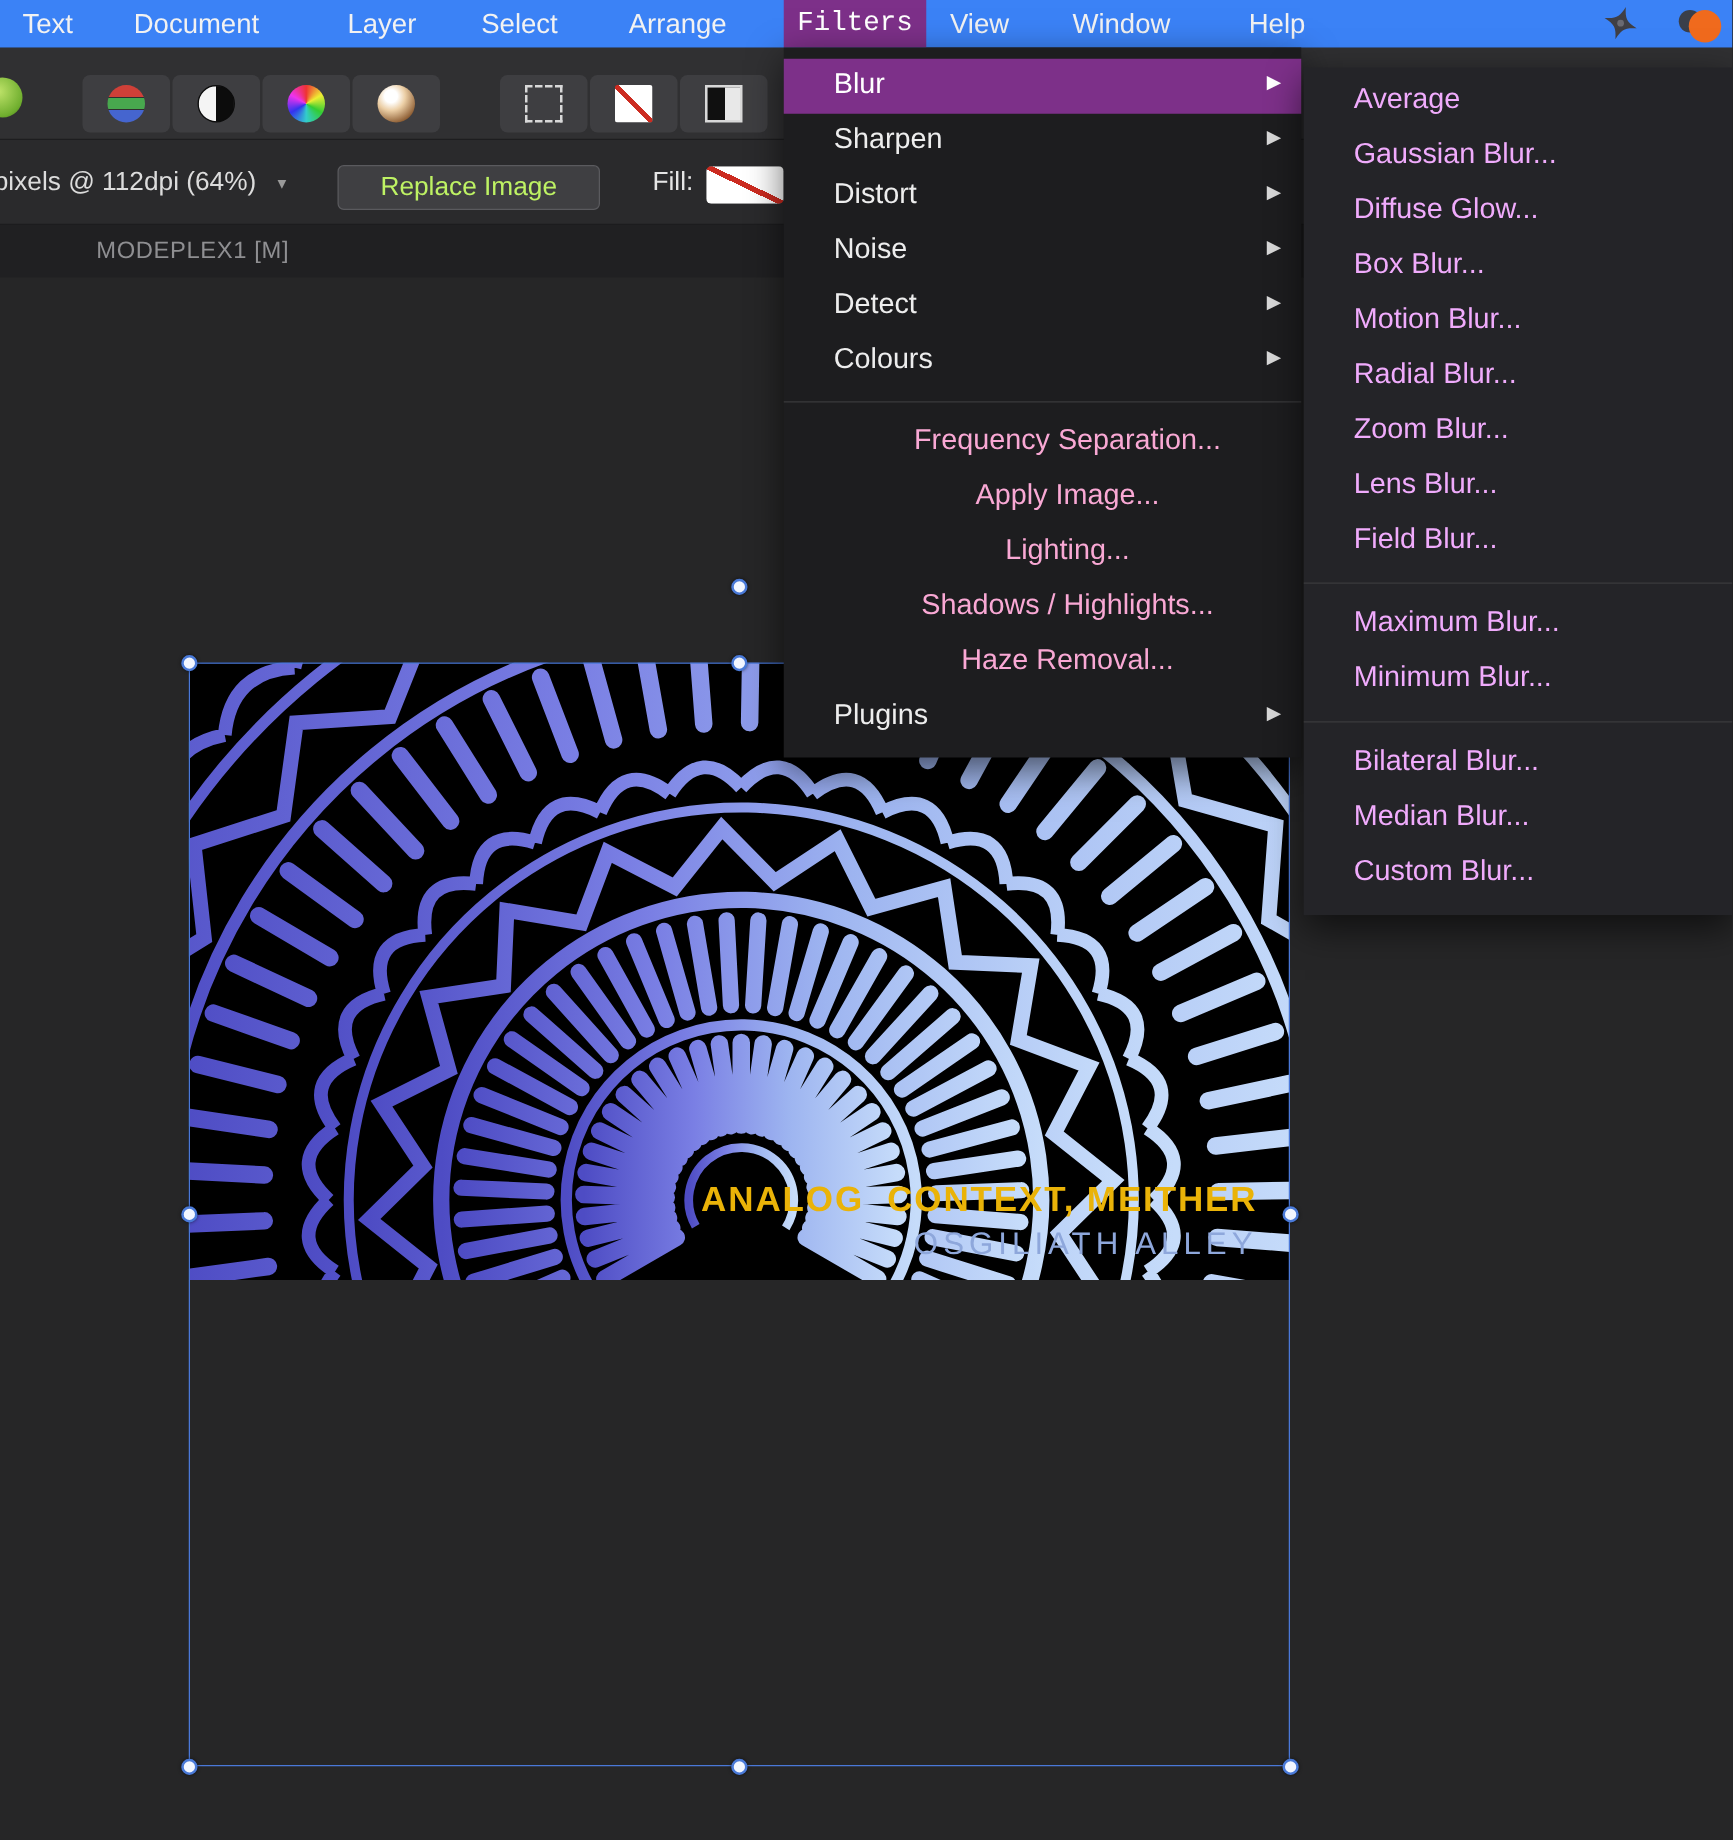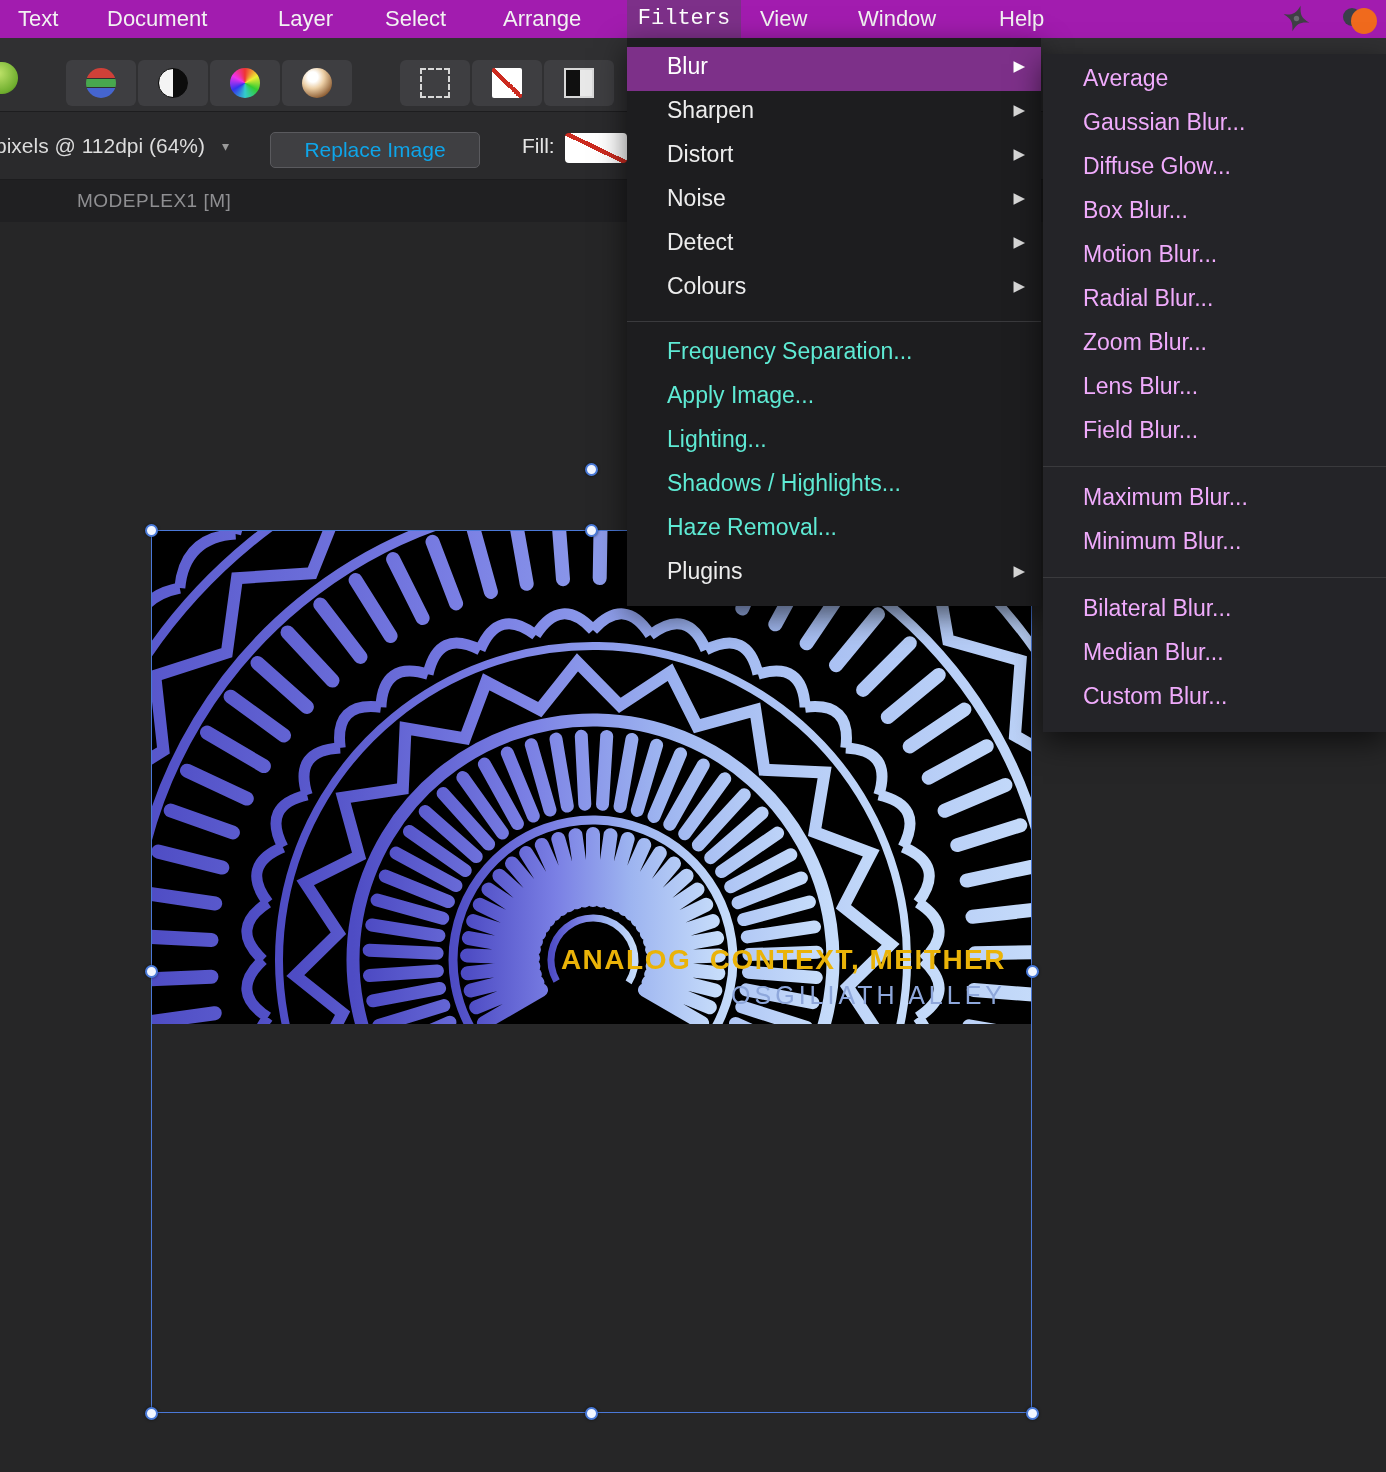--- a/index.html
+++ b/index.html
@@ -1,20 +1,20 @@
 <!DOCTYPE html>
 <html><head>
 <meta charset="utf-8">
 <style>
   *{margin:0;padding:0;box-sizing:border-box;}
   html,body{width:1386px;height:1472px;}
   body{position:relative;overflow:hidden;background:#262627;font-family:"Liberation Sans",sans-serif;}
 
   
-  .menubar{position:absolute;left:0;top:0;width:1386px;height:38px;background:#a21caf;z-index:60;padding-left:40px;}
+  .menubar{position:absolute;left:0;top:0;width:1386px;height:38px;background:#3b82f6;z-index:60;padding-left:40px;}
   .mb-item{position:absolute;top:0;height:38px;line-height:38px;color:#f2f2f2;font-size:22px;cursor:default;}
   .mb-filters{position:absolute;left:627px;top:0;width:114px;height:38px;background:#7d3089;color:#fff;
               text-align:center;line-height:38px;font-size:22px;font-family:Liberation Mono, monospace;}
   .statusicon{position:absolute;top:5px;}
 
   
   .toolrow2{position:absolute;left:0;top:38px;width:1386px;height:74px;background:#303032;border-bottom:1px solid #1d1d1f;z-index:10;}
   .icon-btn{position:absolute;top:22px;width:70px;height:46px;background:#3e3e41;border-radius:6px;
             display:flex;align-items:center;justify-content:center;}
   .circle30{width:30px;height:30px;border-radius:50%;}
@@ -25,21 +25,21 @@
   .sq30{width:30px;height:30px;}
   .ic-marquee{border:2px dashed #d8d8d8;background:transparent;}
   .ic-redline{background:linear-gradient(to top right,transparent 45%,#cc2b20 45% 55%,transparent 55%),#ffffff;border-radius:2px;}
   .ic-split{border:2px solid #d8d8d8;background:linear-gradient(90deg,#101010 55%,#e8e8e8 55%);}
   .edge-circle{position:absolute;left:-14px;top:24px;width:32px;height:32px;border-radius:50%;background:radial-gradient(circle at 40% 35%,#bfe36a,#6fae2e 70%,#3f6b16);}
 
   .toolrow3{position:absolute;left:0;top:112px;width:1386px;height:68px;background:#2a2a2c;border-bottom:1px solid #1c1c1e;z-index:10;}
   .dpi-label{position:absolute;left:-5px;top:0;height:68px;line-height:68px;color:#dcdcdc;font-size:21px;white-space:nowrap;}
   .dpi-caret{position:absolute;left:222px;top:0;height:68px;line-height:68px;color:#9a9a9a;font-size:14px;}
   .replace-btn{position:absolute;left:270px;top:20px;width:210px;height:36px;background:#3f3f42;border:1px solid #5a5a5e;
-               border-radius:5px;color:#0ea5e9;font-size:21px;text-align:center;line-height:34px;}
+               border-radius:5px;color:#bef264;font-size:21px;text-align:center;line-height:34px;}
   .fill-label{position:absolute;left:522px;top:0;height:68px;line-height:68px;color:#e5e5e5;font-size:21px;}
   .fill-swatch{position:absolute;left:565px;top:21px;width:62px;height:30px;border-radius:4px;
                background:linear-gradient(to top right,transparent 46%,#cc2b20 46% 54%,transparent 54%),#ffffff;}
 
   .tabstrip{position:absolute;left:0;top:180px;width:1386px;height:42px;background:#202022;z-index:9;}
   .doc-tab{position:absolute;left:77px;top:0;height:42px;line-height:42px;color:#8f8f92;font-size:19px;letter-spacing:.5px;}
 
   
   .placed-image{position:absolute;left:151px;top:530px;width:881px;height:494px;background:#000;overflow:hidden;z-index:5;}
   .caption{position:absolute;right:26px;bottom:14px;text-align:right;z-index:3;}
@@ -50,21 +50,21 @@
   .handle{position:absolute;width:13px;height:13px;border-radius:50%;background:#f2f6ff;border:2px solid #4a7ad8;
           box-shadow:0 0 3px rgba(0,0,0,.6);z-index:7;}
 
   
   .filters-panel{position:absolute;left:627px;top:38px;width:414px;background:#1d1d1f;padding:9px 0 10px;
                  z-index:70;box-shadow:0 10px 28px rgba(0,0,0,.6);}
   .menu-row{position:relative;height:44px;line-height:38px;padding-left:40px;font-size:23px;color:#ededed;cursor:default;}
   .menu-row .mi-arrow{position:absolute;right:16px;top:0;line-height:38px;font-size:15px;color:#d8d8d8;}
   .menu-row.highlight{background:#7d3089;color:#fff;}
   .menu-row.highlight .mi-arrow{color:#fff;}
-  .menu-row.disabled{color:#5eead4;}
+  .menu-row.disabled{color:#f9a8d4;text-align:center;}
   .menu-sep{height:1px;background:#3a3a3d;margin:10px 0;}
 
   .blur-panel{position:absolute;left:1043px;top:54px;width:343px;background:#242428;padding:5px 0 11px;
               z-index:72;box-shadow:0 10px 28px rgba(0,0,0,.6);}
   .blur-panel .menu-row{color:#f0abfc;}
   .blur-panel .menu-sep{margin:11px 0;}
 </style>
 </head>
 <body>
 

